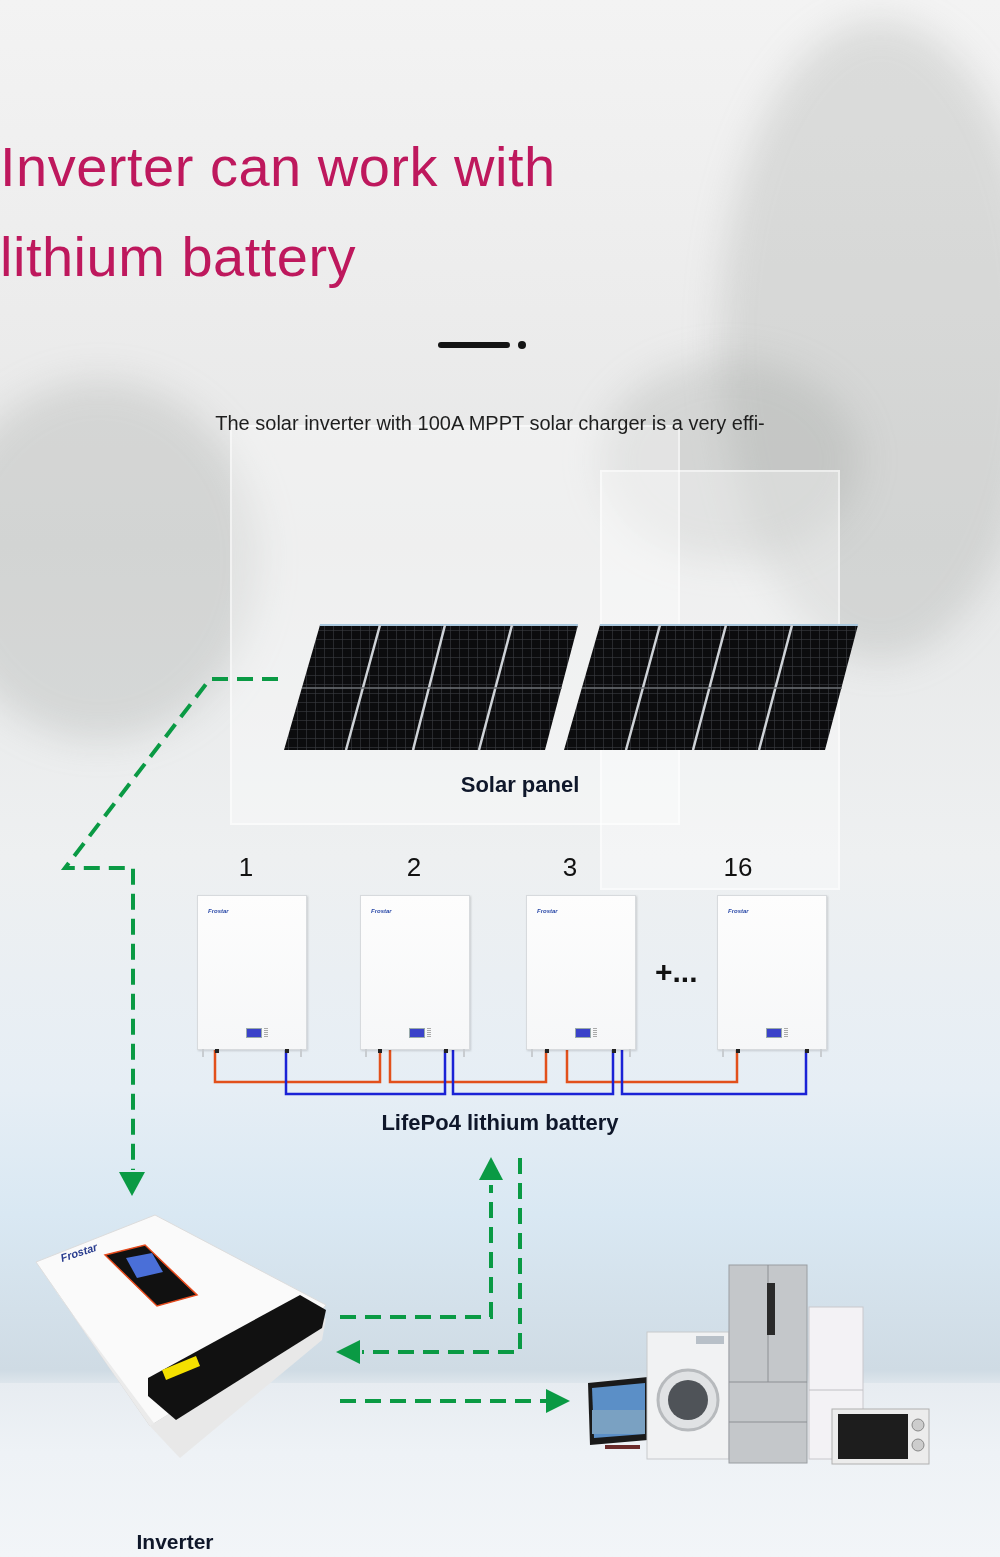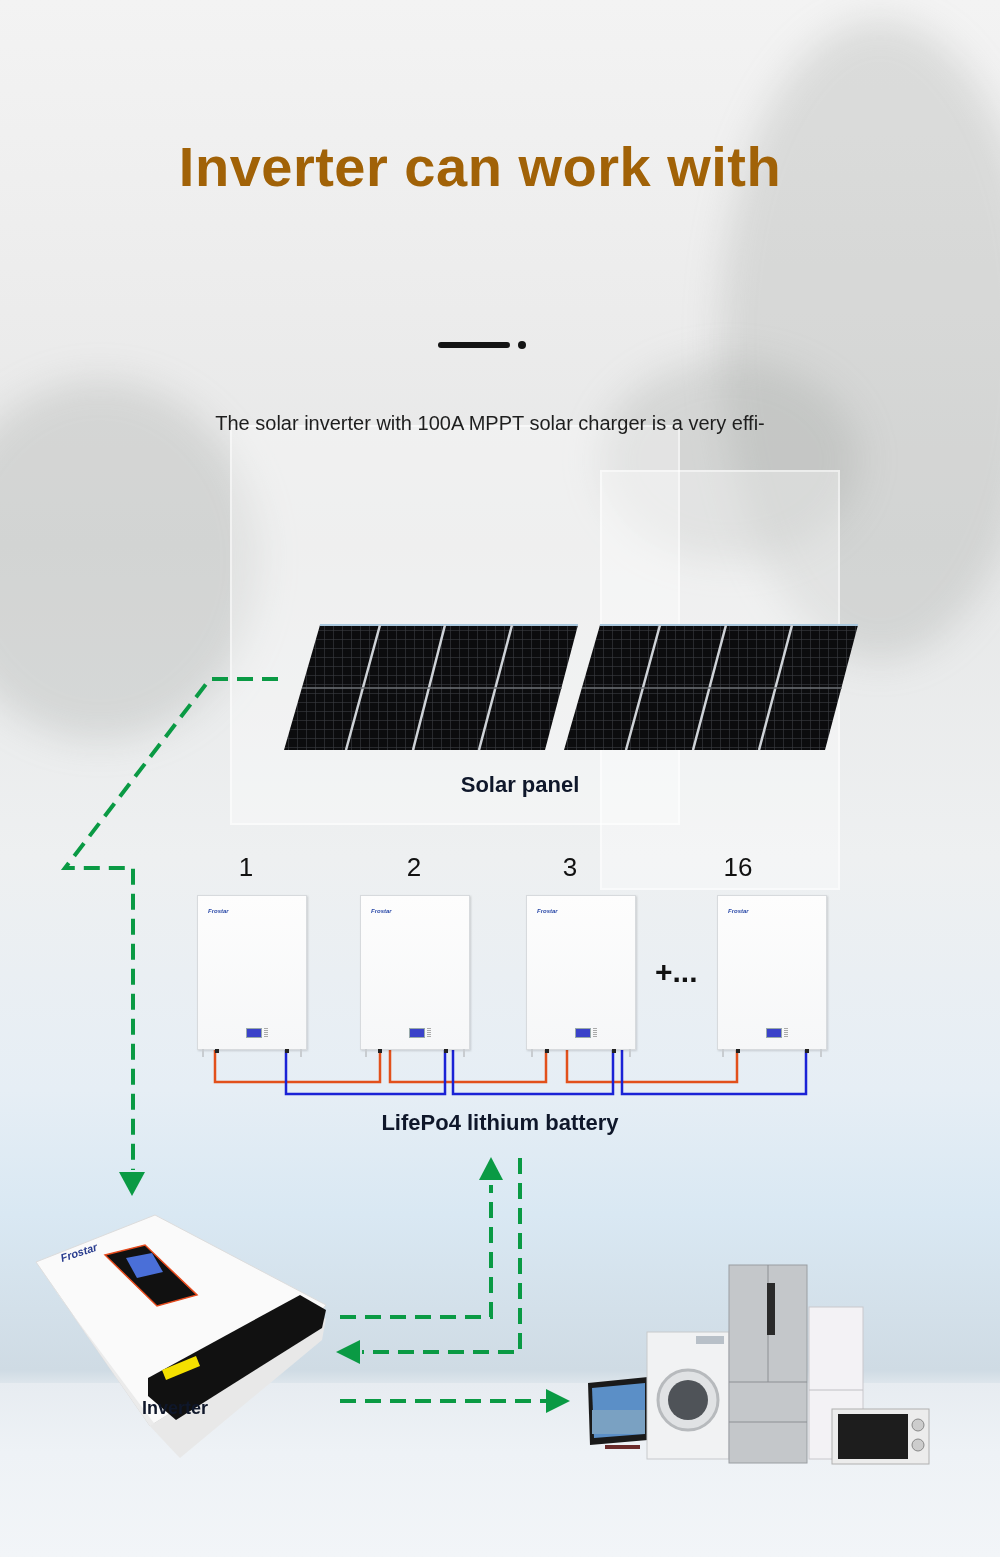--- a/index.html
+++ b/index.html
@@ -9,32 +9,32 @@
     font-family: "Liberation Sans", "DejaVu Sans", sans-serif;
     background: linear-gradient(180deg, #f3f3f3 0%, #ececec 20%, #e6e7e7 35%, #eef0f1 55%, #e6eef5 70%, #d9e8f3 78%, #cfdbe4 88%, #e9eef2 89.5%, #f1f4f7 100%);
     color: #1a1a1a;
   }
   .bg-layer { position: absolute; inset: 0; pointer-events: none; }
   .tree { position: absolute; border-radius: 50%; filter: blur(18px); background: rgba(150,155,150,0.25); }
   .house { position: absolute; background: rgba(255,255,255,0.35); border: 2px solid rgba(255,255,255,0.5); }
   .floor { position: absolute; left: 0; width: 1000px; top: 1383px; height: 174px;
     background: linear-gradient(180deg, #e7ecf1 0%, #eef2f6 40%, #f2f5f8 100%); }
 
-  .title { position: absolute; left: 0; width: 960px; top: 122px; text-align: center;
-    font-family: "Liberation Sans", sans-serif; font-weight: 700; font-size: 56px; line-height: 90px;
-    letter-spacing: 0.5px; color: #a16207; }
+  .title { position: absolute; left: 0; width: 960px; top: 122px; text-align: left;
+    font-family: "Liberation Sans", sans-serif; font-weight: 400; font-size: 56px; line-height: 90px;
+    letter-spacing: 0.5px; color: #be185d; }
   .divider { position: absolute; left: 438px; top: 342px; width: 72px; height: 6px; background: #141414; border-radius: 3px; }
   .divider-dot { position: absolute; left: 518px; top: 341px; width: 8px; height: 8px; background: #141414; border-radius: 50%; }
   .desc { position: absolute; left: 70px; width: 840px; top: 400px; text-align: center;
     font-size: 20px; line-height: 46px; color: #1e1e1e; }
 
   .label { position: absolute; font-weight: 700; color: #0f172a; text-align: center; }
   .lbl-solar { left: 420px; top: 772px; width: 200px; font-size: 22px; }
   .lbl-battery { left: 340px; top: 1110px; width: 320px; font-size: 22px; }
-  .lbl-inverter { left: 100px; top: 1398px; width: 150px; font-size: 18px; }
+  .lbl-inverter { left: 100px; top: 1530px; width: 150px; font-size: 21px; }
   .num { position: absolute; top: 852px; font-size: 26px; color: #111; text-align: center; width: 60px; }
   .plus { position: absolute; left: 655px; top: 955px; font-size: 30px; font-weight: 700; color: #111; }
   .battery { position: absolute; top: 895px; width: 110px; height: 155px;
     background: linear-gradient(180deg, #fdfdfd 0%, #f6f7f8 100%);
     border: 1px solid #d7dadd; box-shadow: 1px 1px 2px rgba(0,0,0,0.15); }
   .battery .brand { position: absolute; left: 10px; top: 12px; font-size: 6px; font-style: italic; font-weight: 700; color: #2b4aa8; }
   .battery .screen { position: absolute; left: 48px; top: 132px; width: 16px; height: 10px; background: #3a42c9; border: 1px solid #9aa; }
   .battery .leds { position: absolute; left: 66px; top: 132px; width: 4px; height: 10px;
     background: repeating-linear-gradient(180deg, #aaa 0 1px, transparent 1px 2px); }
   .battery .leg { position: absolute; bottom: -8px; width: 2px; height: 8px; background: #c8ccd0; }
@@ -49,20 +49,21 @@
   <div class="tree" style="left:-60px;top:380px;width:320px;height:360px;"></div>
   <div class="tree" style="left:720px;top:20px;width:320px;height:640px;"></div>
   <div class="tree" style="left:600px;top:360px;width:260px;height:200px;"></div>
   <div class="house" style="left:230px;top:425px;width:450px;height:400px;"></div>
   <div class="house" style="left:600px;top:470px;width:240px;height:420px;"></div>
   <div class="floor"></div>
 </div>
 
 <div class="title">
   <div>Inverter can work with</div>
+  <div>lithium battery</div>
 </div>
 <div class="divider"></div>
 <div class="divider-dot"></div>
 
 <div class="desc">
   <div>The solar inverter with 100A MPPT solar charger is a very effi-</div>
 </div>
 
 <svg class="diagram-svg" width="1000" height="1557" viewBox="0 0 1000 1557">
   <defs>

